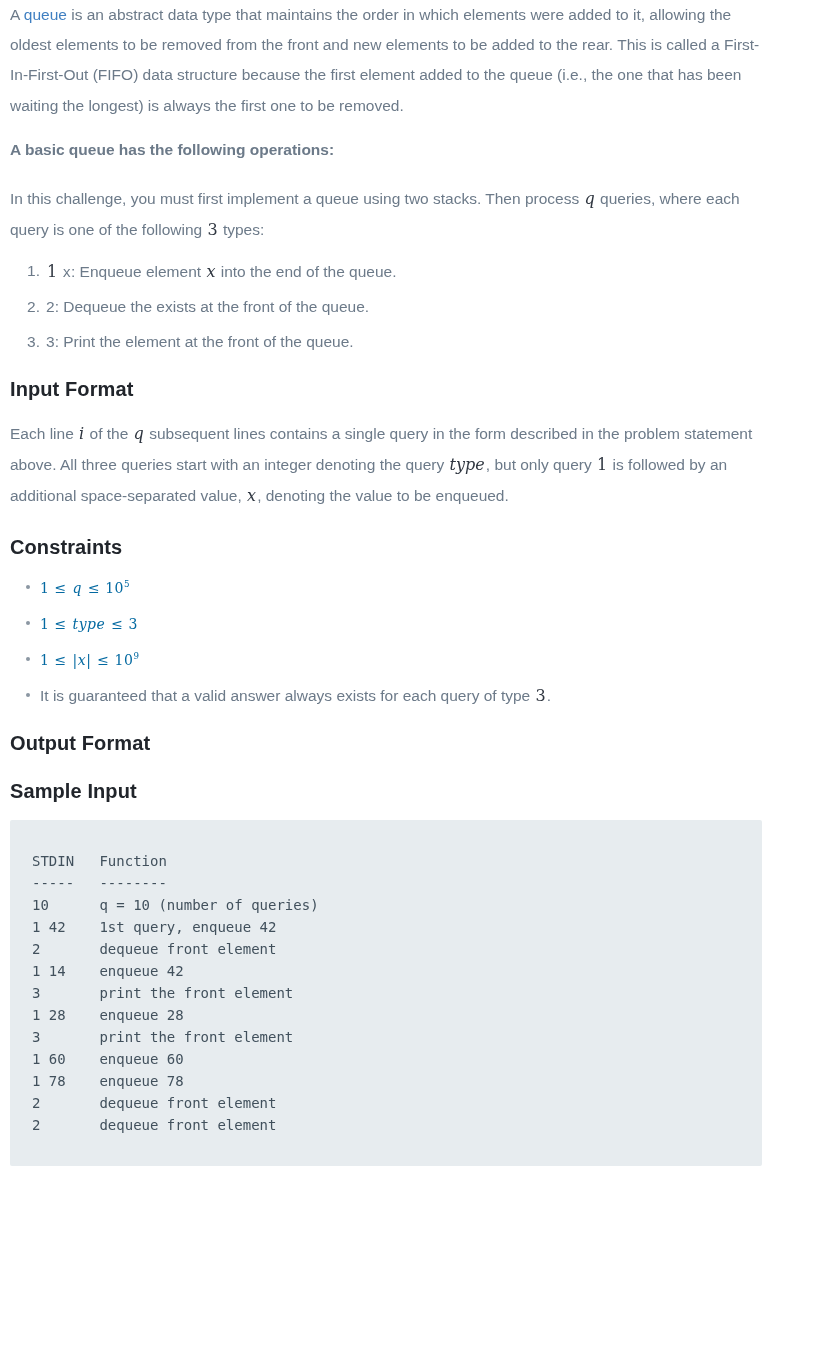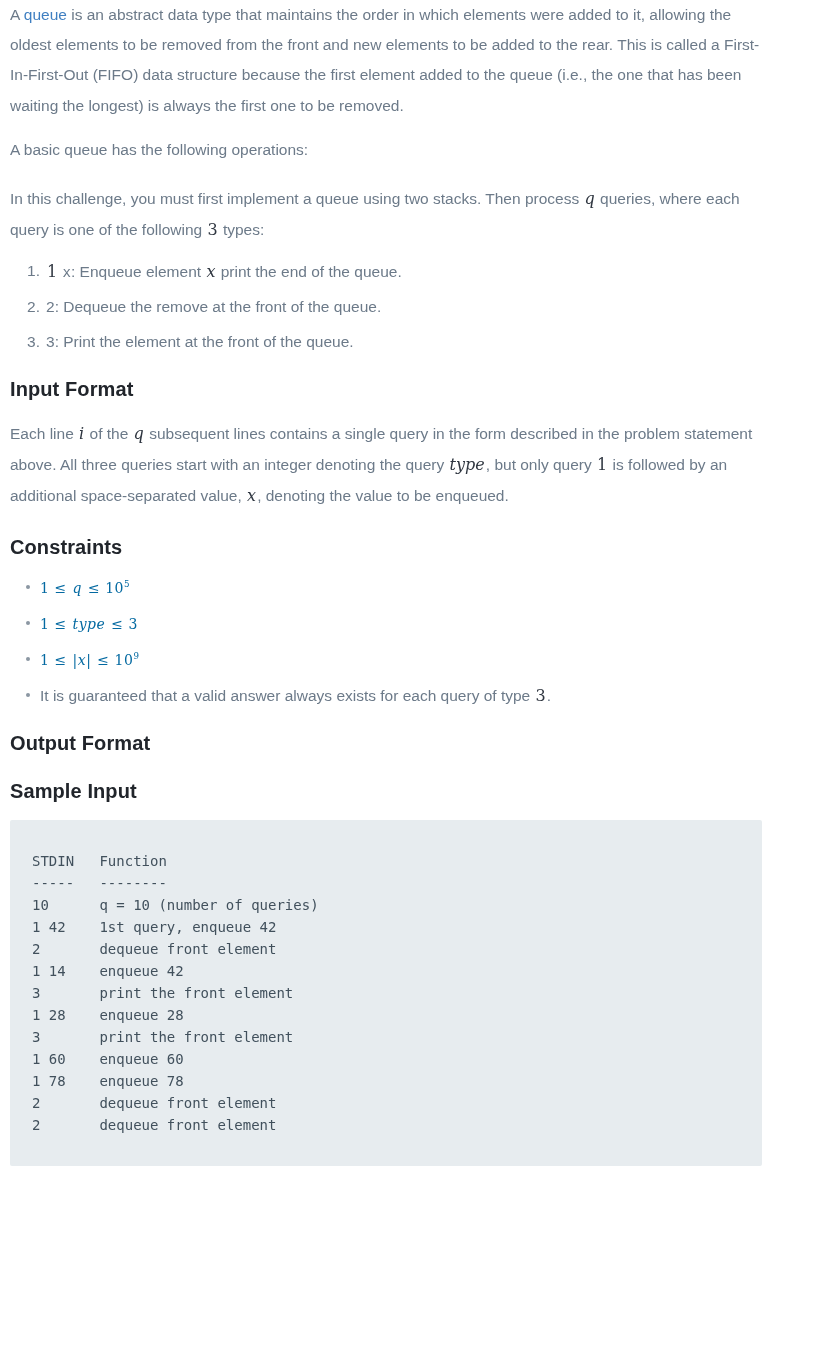--- a/index.html
+++ b/index.html
@@ -20,20 +20,21 @@
     padding: 0 10px;
   }
   p.para {
     margin: 0 0 14px 0;
     font-size: 15.5px;
     line-height: 1.95;
     color: #6c7a89;
   }
   p.para.tight {
     margin-bottom: 10px;
+    font-weight: bold;
   }
   a.inline-link {
     color: #3f7fc1;
     text-decoration: none;
   }
 
   h3.section-title {
     font-size: 20px;
     font-weight: bold;
     color: #21252b;
@@ -153,22 +154,22 @@
 <div class="page">
 
   <p class="para"><span>A </span><a class="inline-link" href="#">queue</a><span> is an abstract data type that maintains the order in which elements were added to it, allowing the oldest elements to be removed from the front and new elements to be added to the rear. This is called a First-In-First-Out (FIFO) data structure because the first element added to the queue (i.e., the one that has been waiting the longest) is always the first one to be removed.</span></p>
 
   <p class="para tight">A basic queue has the following operations:</p>
 
 
   <p class="para" style="margin-top:18px;"><span>In this challenge, you must first implement a queue using two stacks. Then process </span><span class="mathv">q</span><span> queries, where each query is one of the following </span><span class="mathn">3</span><span> types:</span></p>
 
   <ol class="numbers">
-    <li><span class="mathn">1</span> <span class="codeinline">x</span><span>: Enqueue element </span><span class="mathv">x</span><span> print the end of the queue.</span></li>
-    <li><span>2</span><span>: Dequeue the remove at the front of the queue.</span></li>
+    <li><span class="mathn">1</span> <span class="codeinline">x</span><span>: Enqueue element </span><span class="mathv">x</span><span> into the end of the queue.</span></li>
+    <li><span>2</span><span>: Dequeue the exists at the front of the queue.</span></li>
     <li><span>3</span><span>: Print the element at the front of the queue.</span></li>
   </ol>
 
   <h3 class="section-title">Input Format</h3>
 
 
   <p class="para"><span>Each line </span><span class="mathv">i</span><span> of the </span><span class="mathv">q</span><span> subsequent lines contains a single query in the form described in the problem statement above. All three queries start with an integer denoting the query </span><span class="mathv">type</span><span>, but only query </span><span class="mathn">1</span><span> is followed by an additional space-separated value, </span><span class="mathv">x</span><span>, denoting the value to be enqueued.</span></p>
 
   <h3 class="section-title">Constraints</h3>
 

